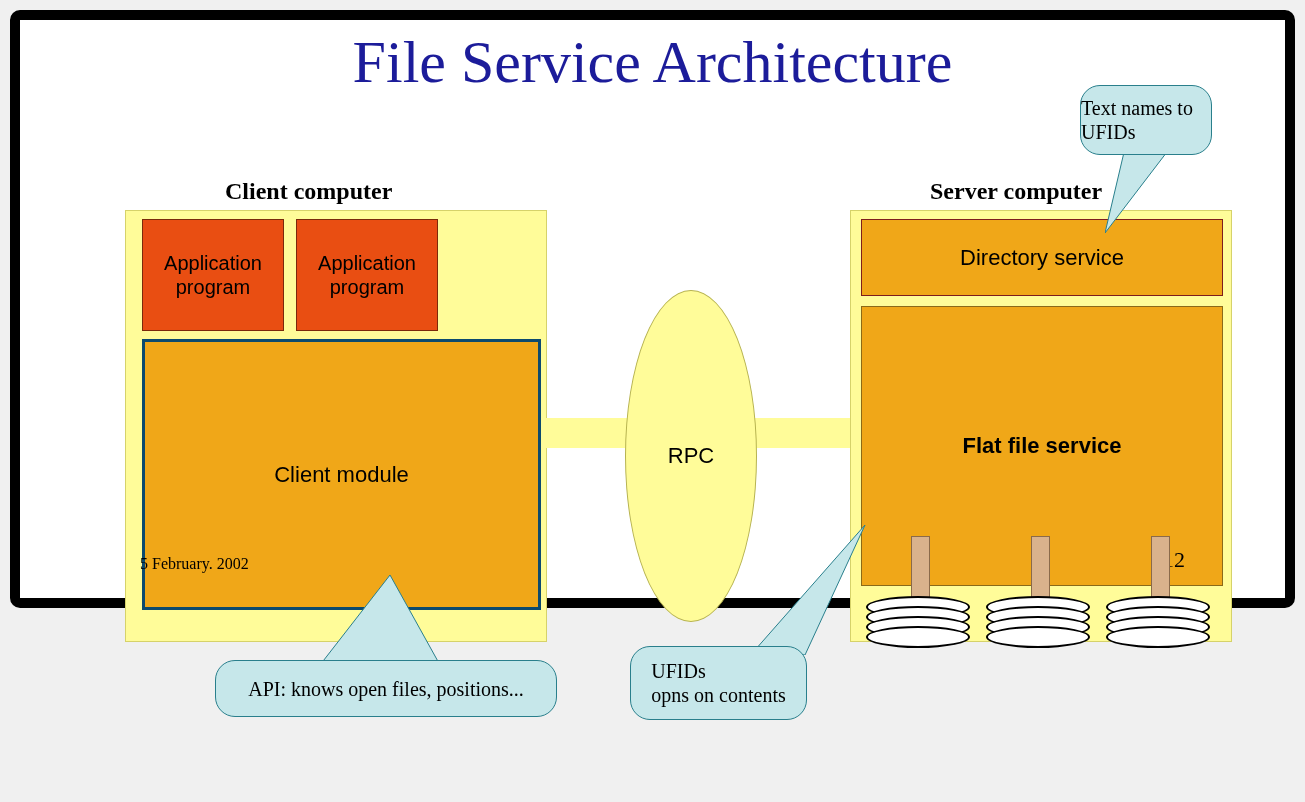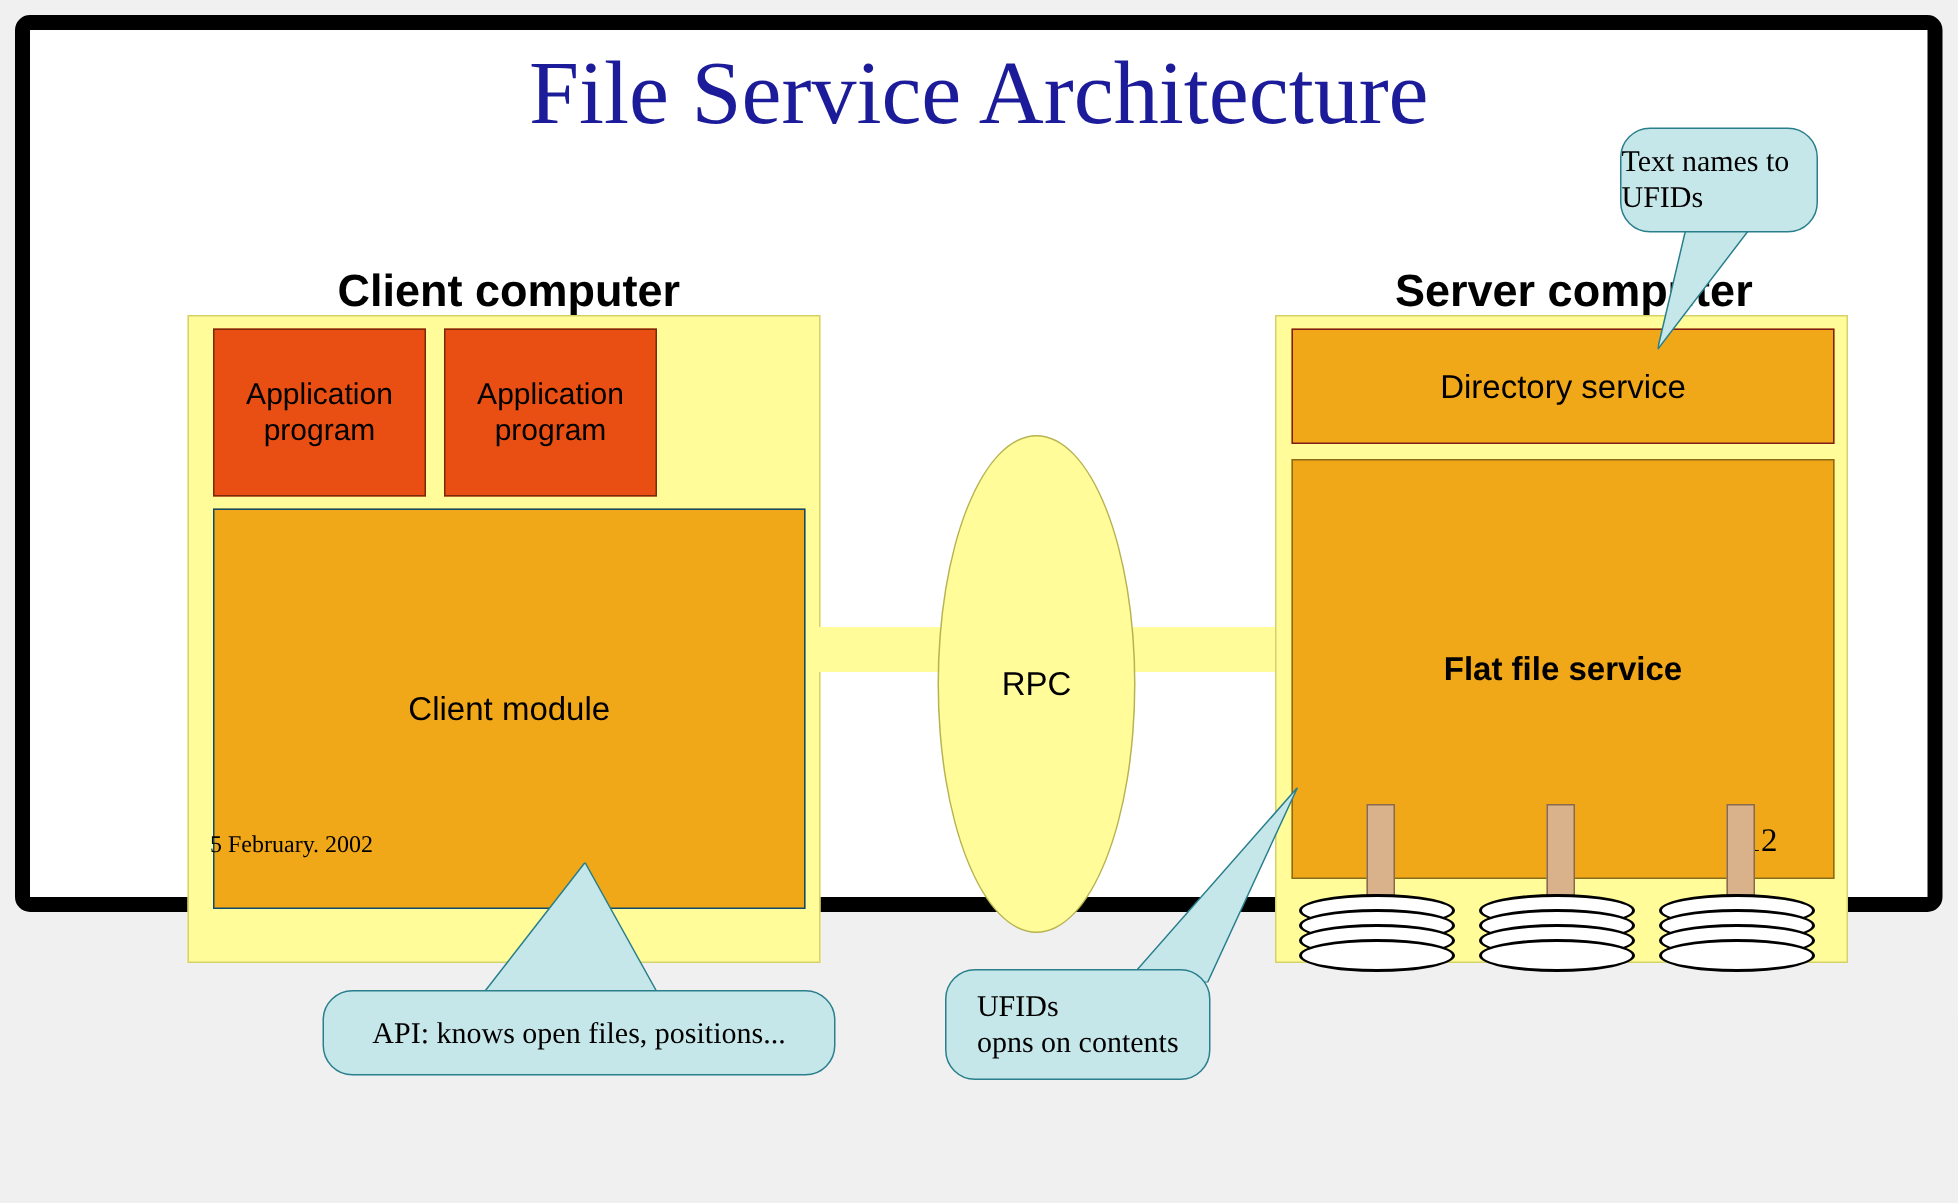--- a/index.html
+++ b/index.html
@@ -42,22 +42,22 @@
     position: absolute;
     right: 100px;
     bottom: 25px;
     font-size: 22px;
     color: #000;
   }
   .client-label, .server-label {
     position: absolute;
     top: 158px;
     font-weight: bold;
-    font-size: 30px;
-    font-family: Liberation Sans, sans-serif;
+    font-size: 24px;
+    font-family: Liberation Serif, serif;
   }
   .client-label { left: 205px; }
   .server-label { left: 910px; }
 
   .client-box {
     position: absolute;
     left: 105px;
     top: 190px;
     width: 420px;
     height: 430px;
@@ -93,21 +93,21 @@
   .app-prog.a1 { left: 16px; }
   .app-prog.a2 { left: 170px; }
 
   .client-module {
     position: absolute;
     left: 16px;
     top: 128px;
     width: 393px;
     height: 265px;
     background: #f0a718;
-    border: 1px solid #0c4a6e;
+    border: 3px solid #0c4a6e;
     color: #000;
     font-family: Arial, Helvetica, sans-serif;
     font-size: 22px;
     display: flex;
     align-items: center;
     justify-content: center;
   }
   .dir-service {
     position: absolute;
     left: 10px;

